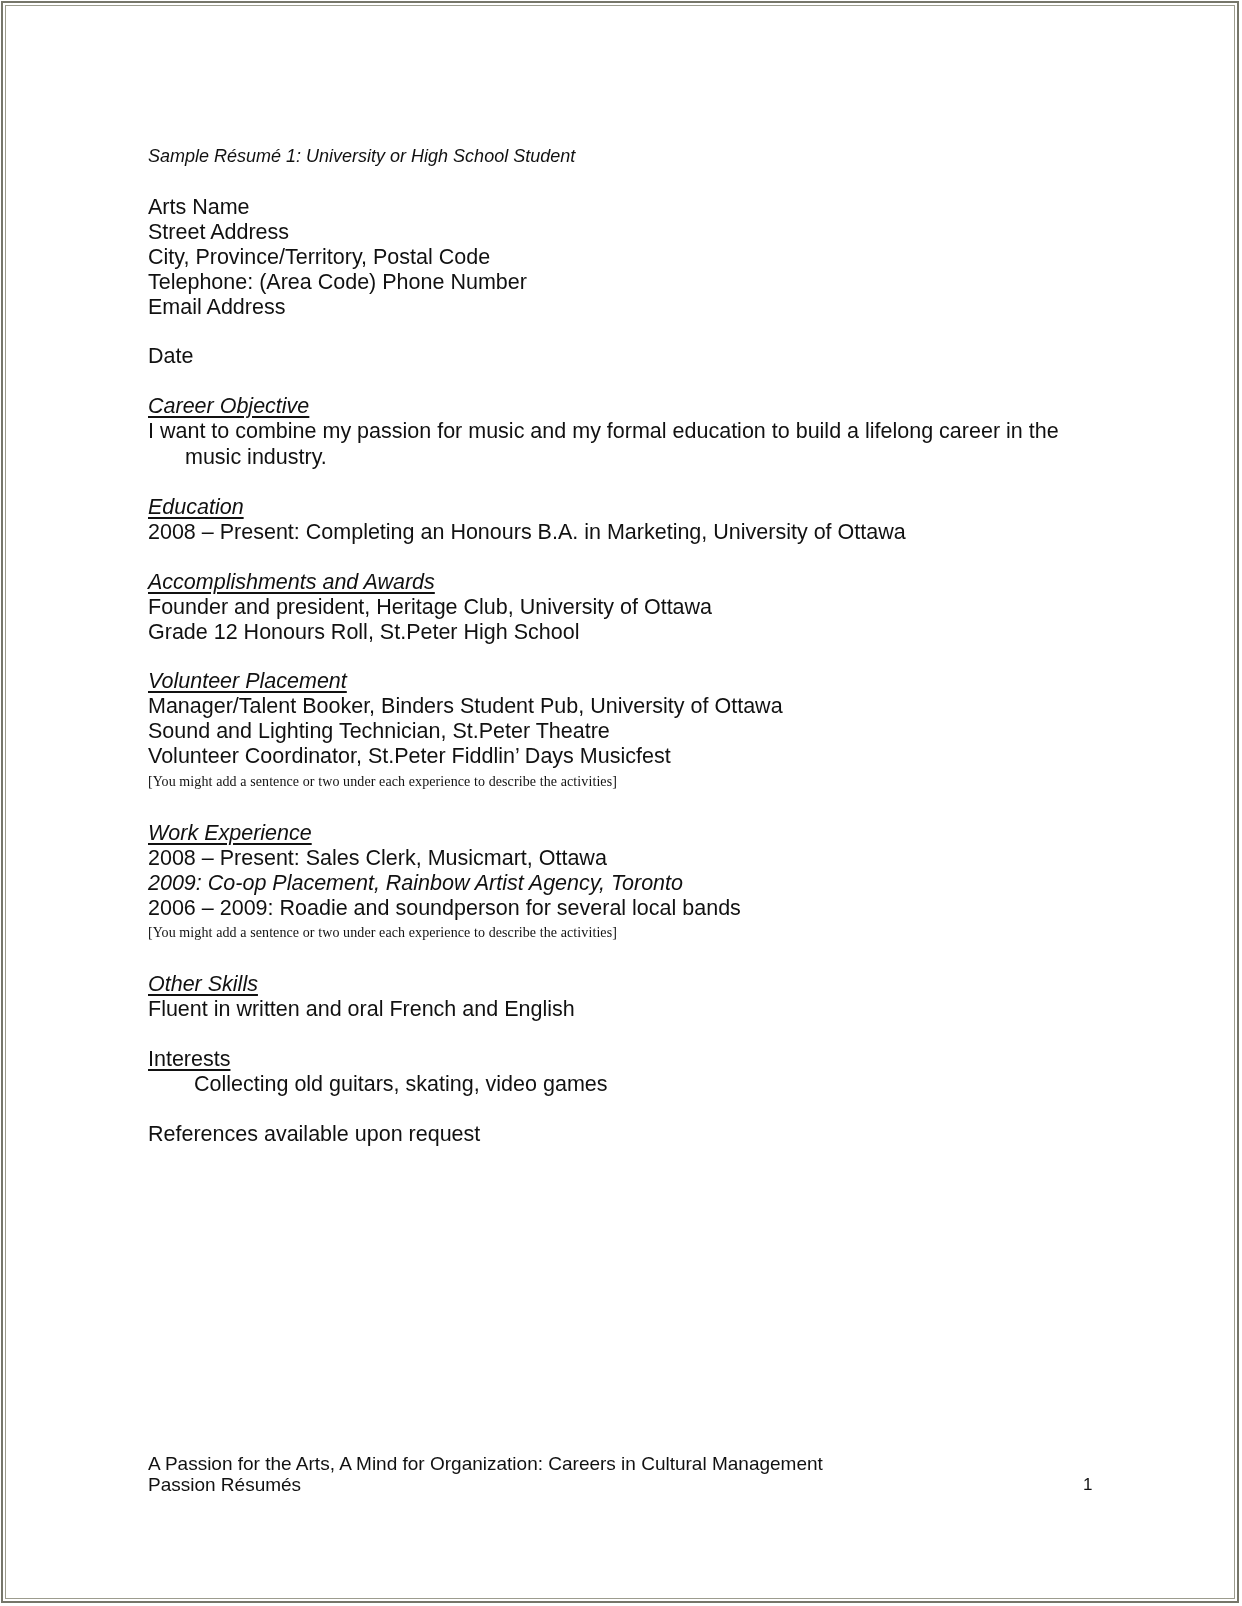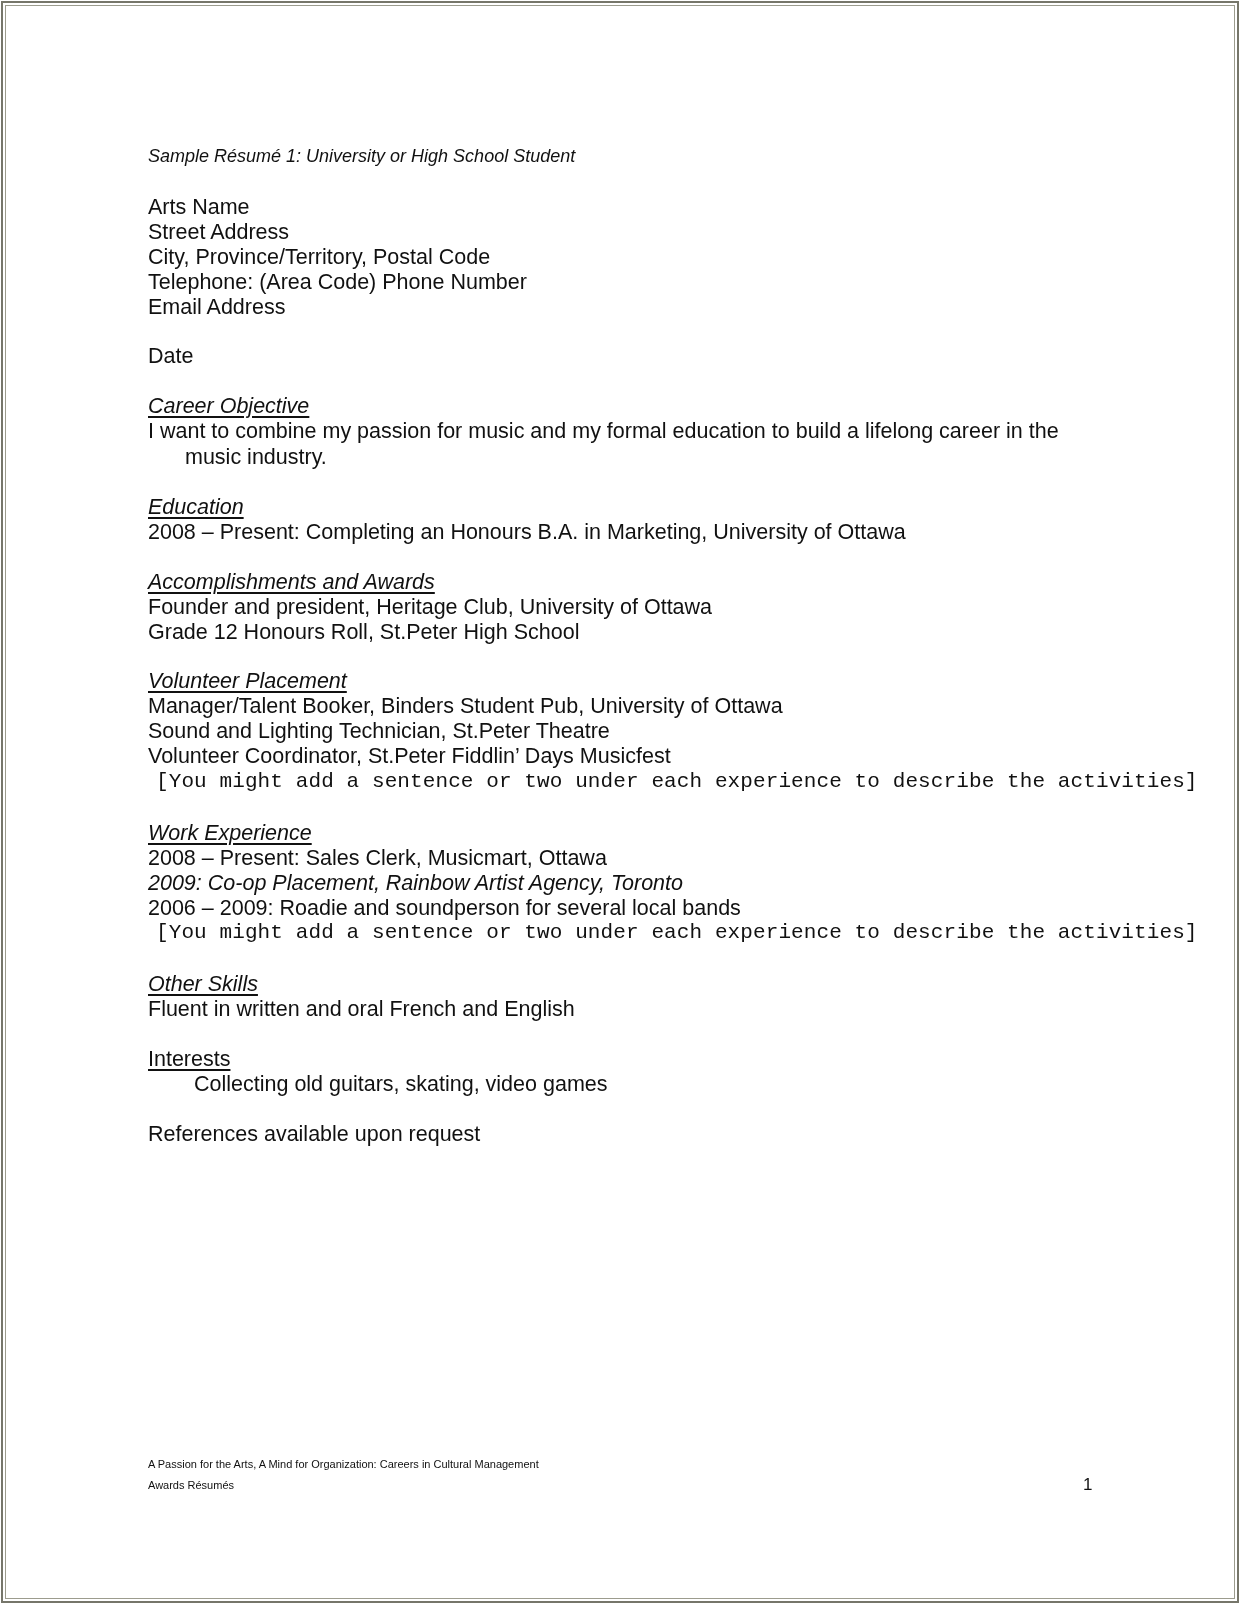--- a/index.html
+++ b/index.html
@@ -46,28 +46,27 @@
     }
     .heading {
       text-decoration: underline;
       text-underline-offset: 3px;
       text-decoration-thickness: 1.5px;
     }
     .heading.italic {
       font-style: italic;
     }
     .note {
-      font-family: Liberation Mono, monospace;
-      font-size: 21px;
+      font-family: Liberation Serif, serif;
+      font-size: 14px;
       line-height: 22px;
       letter-spacing: 0.1px;
-      margin-left: 8px;
     }
     .footer-line {
-      font-size: 11px;
+      font-size: 19px;
       line-height: 20px;
     }
     .page-number {
       position: absolute;
       left: 1083px;
       top: 1509px;
       font-size: 17px;
       line-height: 20px;
     }
   </style>
@@ -113,16 +112,16 @@
 
   <div class="line heading italic" style="top:971px;">Other Skills</div>
   <div class="line" style="top:996px;">Fluent in written and oral French and English</div>
 
   <div class="line heading" style="top:1046px;">Interests</div>
   <div class="line" style="top:1071px;margin-left:46px;">Collecting old guitars, skating, video games</div>
 
   <div class="line" style="top:1121px;">References available upon request</div>
 
   <div class="line footer-line" style="top:1454px;">A Passion for the Arts, A Mind for Organization: Careers in Cultural Management</div>
-  <div class="line footer-line" style="top:1475px;">Awards Résumés</div>
+  <div class="line footer-line" style="top:1475px;">Passion Résumés</div>
 </div>
 
 <div class="page-number" style="top:1475px;">1</div>
 
 </body></html>

